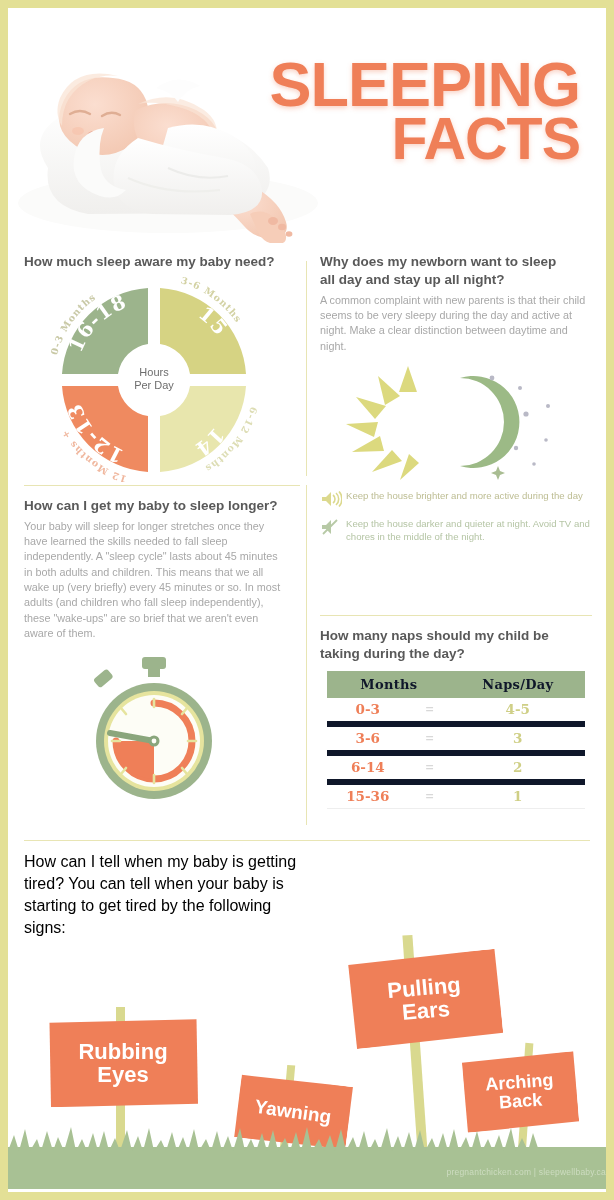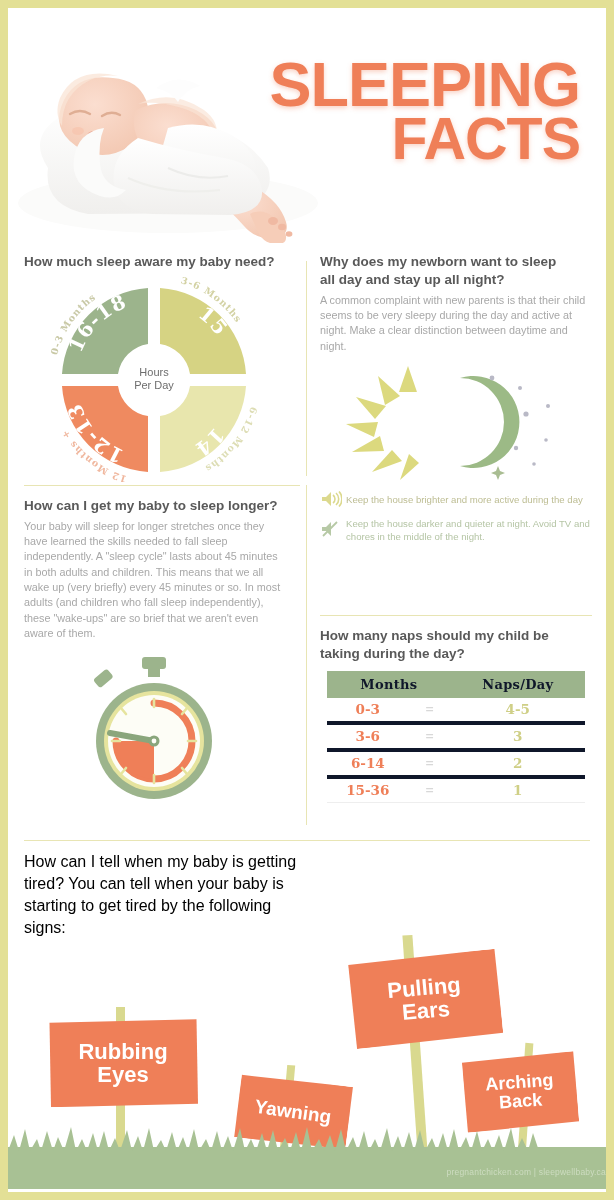--- a/index.html
+++ b/index.html
@@ -44,35 +44,35 @@
   .donut-wrap{position:relative;width:250px;height:205px;margin:6px auto 0 auto;}
   .donut-center{
     position:absolute;left:50%;top:50%;transform:translate(-50%,-50%);
     width:62px;height:62px;border-radius:50%;background:#fff;
     display:flex;align-items:center;justify-content:center;text-align:center;
     color:#6d6d6d;font-size:11px;line-height:1.2;font-weight:normal;
   }
 
   
   .legend{margin-top:6px;}
-  .legend-row{display:flex;align-items:center;margin-bottom:7px;}
+  .legend-row{display:flex;align-items:flex-start;margin-bottom:7px;}
   .legend-ico{width:26px;flex:0 0 26px;padding-top:1px;}
   .legend-txt{font-size:9.6px;line-height:1.35;color:#bdbd93;}
   .legend-txt.green{color:#b5c5a5;}
 
   
   .naptable{width:258px;margin:8px auto 0 auto;border-collapse:collapse;
             font-family:"DejaVu Serif","Liberation Serif",serif;}
   .naptable th{
     background:#9cb48c;color:#0f172a;font-size:13px;font-weight:bold;
     padding:6px 0;letter-spacing:.3px;
   }
   .naptable td{
     font-size:13.5px;font-weight:bold;padding:3.5px 0;text-align:center;
-    border-bottom:4px solid #0f172a;
+    border-bottom:6px solid #0f172a;
   }
   .naptable tr td:first-child{color:#ef7f58;}
   .naptable td.eq{color:#d8d8d8;font-size:11px;width:42px;}
   .naptable td.naps{color:#cfcf86;}
   .naptable tbody tr:last-child td{border-bottom:1px solid #eeeeee;}
 
   
   .signs{position:relative;width:598px;height:250px;}
   .sign{position:absolute;}
   .sign .post{position:absolute;background:#d9d98f;}

